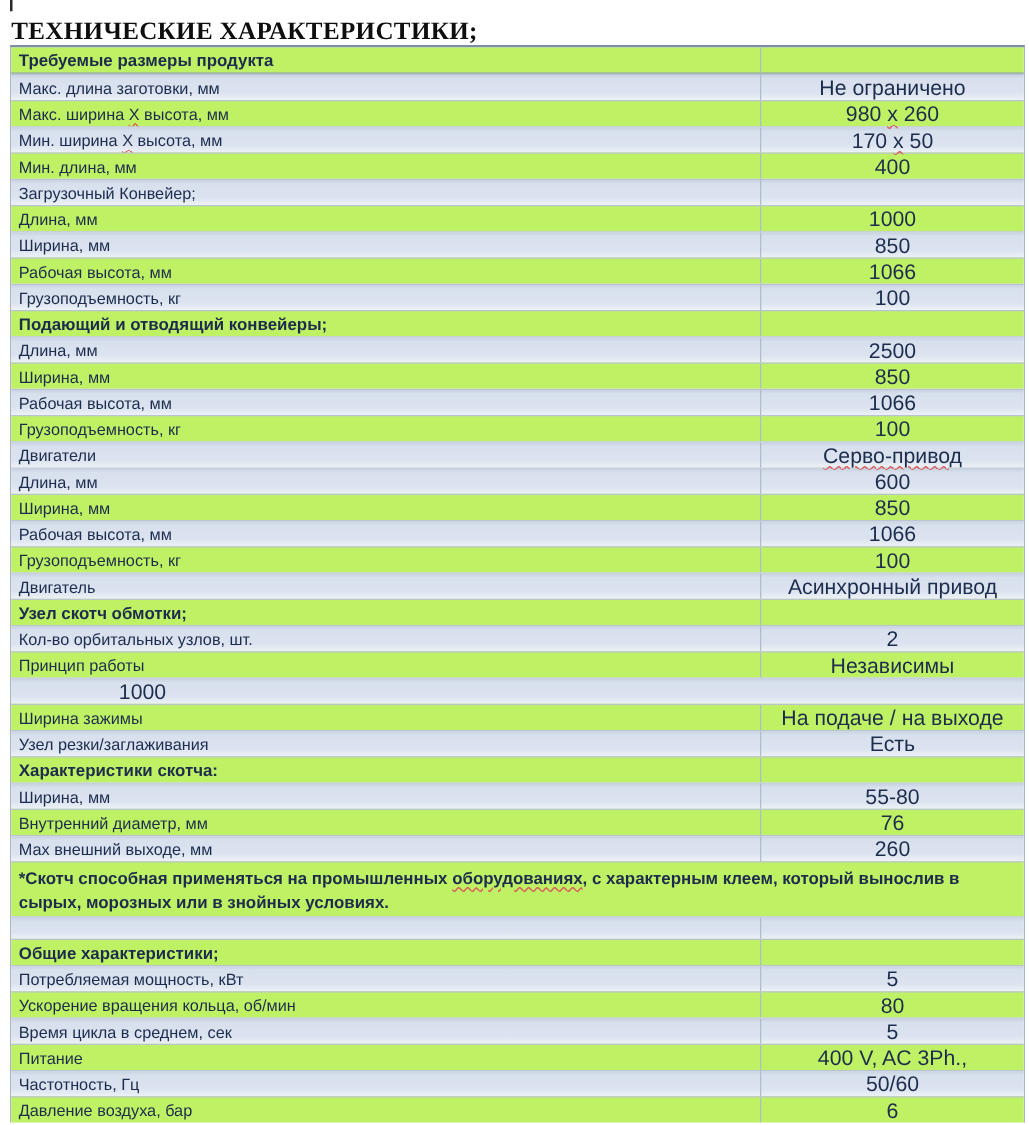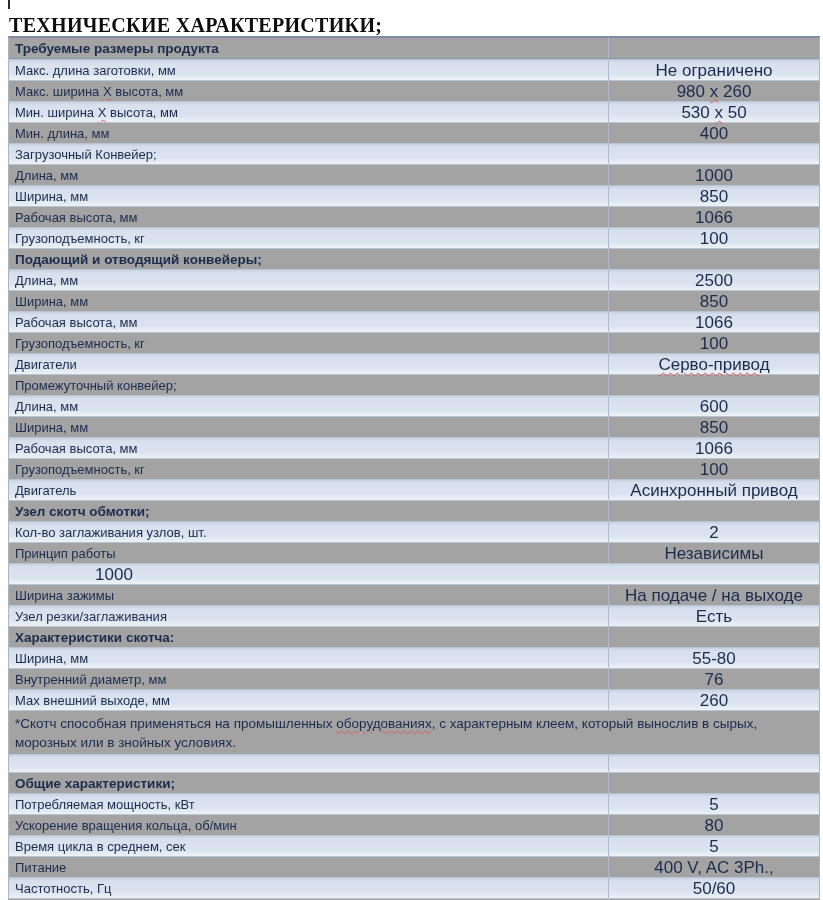--- a/index.html
+++ b/index.html
@@ -11,21 +11,21 @@
   .title{
     position:absolute;left:9px;top:14px;margin:0;
     font-family:"Liberation Serif",serif;font-weight:bold;
     font-size:20px;letter-spacing:.3px;color:#0e0e0e;white-space:nowrap;
   }
   .spec-table{
     position:absolute;left:8px;top:36px;width:810px;
     border-top:2px solid #7e8da6;
     border-left:1px solid #a9b4c6;border-right:1px solid #a9b4c6;
   }
-  .tr{display:flex;box-sizing:border-box;height:21px;border-top:1px solid #bac3d2;background:#a3a3a3;}
+  .tr{display:flex;box-sizing:border-box;height:21px;border-top:1px solid #bac3d2;background:#bef264;}
   .tr:first-child{border-top:none;}
   .tr.blue{background:linear-gradient(180deg,#c7d2e2 0,#d7e0ec 3px,#dae3ef 70%,#eef2f7 100%);}
   .tr.header{border-bottom:1px solid #8c99b0;}
   .td-label{
     width:600px;box-sizing:border-box;padding:2px 4px 0 6px;
     font-size:13px;line-height:17px;color:#1d2c4d;
     border-right:1px solid #b1bbcb;white-space:nowrap;overflow:hidden;
   }
   .td-value{
     width:210px;box-sizing:border-box;padding-top:2px;
@@ -60,21 +60,21 @@
     <div class="tr blue">
       <div class="td-label">Макс. длина заготовки, мм</div>
       <div class="td-value">Не ограничено</div>
     </div>
     <div class="tr white">
       <div class="td-label"><span>Макс. ширина </span><span class="sq">Х</span><span> высота, мм</span></div>
       <div class="td-value"><span>980 </span><span class="sq">x</span><span> 260</span></div>
     </div>
     <div class="tr blue">
       <div class="td-label"><span>Мин. ширина </span><span class="sq">Х</span><span> высота, мм</span></div>
-      <div class="td-value"><span>530 </span><span class="sq">x</span><span> 50</span></div>
+      <div class="td-value"><span>170 </span><span class="sq">x</span><span> 50</span></div>
     </div>
     <div class="tr white">
       <div class="td-label">Мин. длина, мм</div>
       <div class="td-value">400</div>
     </div>
     <div class="tr blue">
       <div class="td-label">Загрузочный Конвейер;</div>
       <div class="td-value"></div>
     </div>
     <div class="tr white">
@@ -110,24 +110,20 @@
       <div class="td-value">1066</div>
     </div>
     <div class="tr white">
       <div class="td-label">Грузоподъемность, кг</div>
       <div class="td-value">100</div>
     </div>
     <div class="tr blue">
       <div class="td-label">Двигатели</div>
       <div class="td-value"><span class="sq">Серво-привод</span></div>
     </div>
-    <div class="tr white">
-      <div class="td-label">Промежуточный конвейер;</div>
-      <div class="td-value"></div>
-    </div>
     <div class="tr blue">
       <div class="td-label">Длина, мм</div>
       <div class="td-value">600</div>
     </div>
     <div class="tr white">
       <div class="td-label">Ширина, мм</div>
       <div class="td-value">850</div>
     </div>
     <div class="tr blue">
       <div class="td-label">Рабочая высота, мм</div>
@@ -139,21 +135,21 @@
     </div>
     <div class="tr blue">
       <div class="td-label">Двигатель</div>
       <div class="td-value">Асинхронный привод</div>
     </div>
     <div class="tr white bold">
       <div class="td-label">Узел скотч обмотки;</div>
       <div class="td-value"></div>
     </div>
     <div class="tr blue">
-      <div class="td-label">Кол-во заглаживания узлов, шт.</div>
+      <div class="td-label">Кол-во орбитальных узлов, шт.</div>
       <div class="td-value">2</div>
     </div>
     <div class="tr white">
       <div class="td-label">Принцип работы</div>
       <div class="td-value">Независимы</div>
     </div>
     <div class="tr blue">
       <div class="td-value">1000</div>
     </div>
     <div class="tr white">
@@ -173,21 +169,21 @@
       <div class="td-value">55-80</div>
     </div>
     <div class="tr white">
       <div class="td-label">Внутренний диаметр, мм</div>
       <div class="td-value">76</div>
     </div>
     <div class="tr blue">
       <div class="td-label">Мах внешний выходе, мм</div>
       <div class="td-value">260</div>
     </div>
-    <div class="tr white merged" style="height: 44px;">
+    <div class="tr white merged" style="height: 44px; font-weight: bold;">
       <div class="note-cell"><span>*Скотч способная применяться на промышленных </span><span class="sq">оборудованиях</span><span>, с характерным клеем, который вынослив в сырых, морозных или в знойных условиях.</span></div>
     </div>
     <div class="tr blue" style="height: 18px;">
       <div class="td-label"></div>
       <div class="td-value"></div>
     </div>
     <div class="tr white bold">
       <div class="td-label">Общие характеристики;</div>
       <div class="td-value"></div>
     </div>

